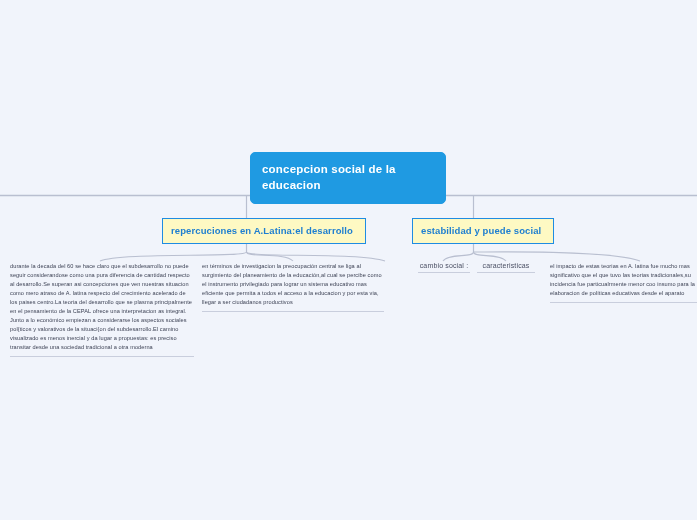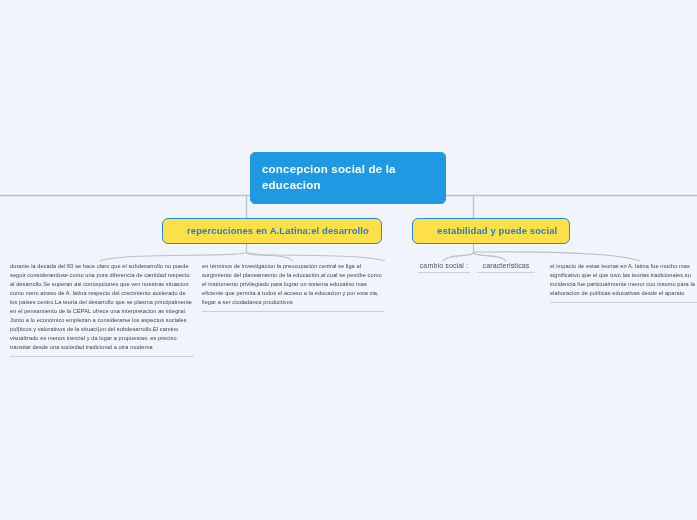--- a/index.html
+++ b/index.html
@@ -46,30 +46,30 @@
     font-size: 11.5px;
     font-weight: bold;
     line-height: 1.35;
     letter-spacing: 0.2px;
   }
 
   
   .branch-node {
     position: absolute;
     box-sizing: border-box;
-    background: #fde047;
+    background: #fef9c3;
     border: 1.6px solid #1f8ce2;
-    border-radius: 6px;
+    border-radius: 0;
     color: #1f7fd0;
     font-size: 9.5px;
     font-weight: bold;
     letter-spacing: 0.1px;
     text-align: center;
     white-space: nowrap;
-    padding: 6px 12px 7px 24px;
+    padding: 6px 12px 7px 8px;
   }
   #branch-left  { left: 162px; top: 218px; }
   #branch-right { left: 412px; top: 218px; }
 
   
   .leaf-label {
     position: absolute;
     font-size: 7px;
     color: #4a4f63;
     letter-spacing: 0.15px;

